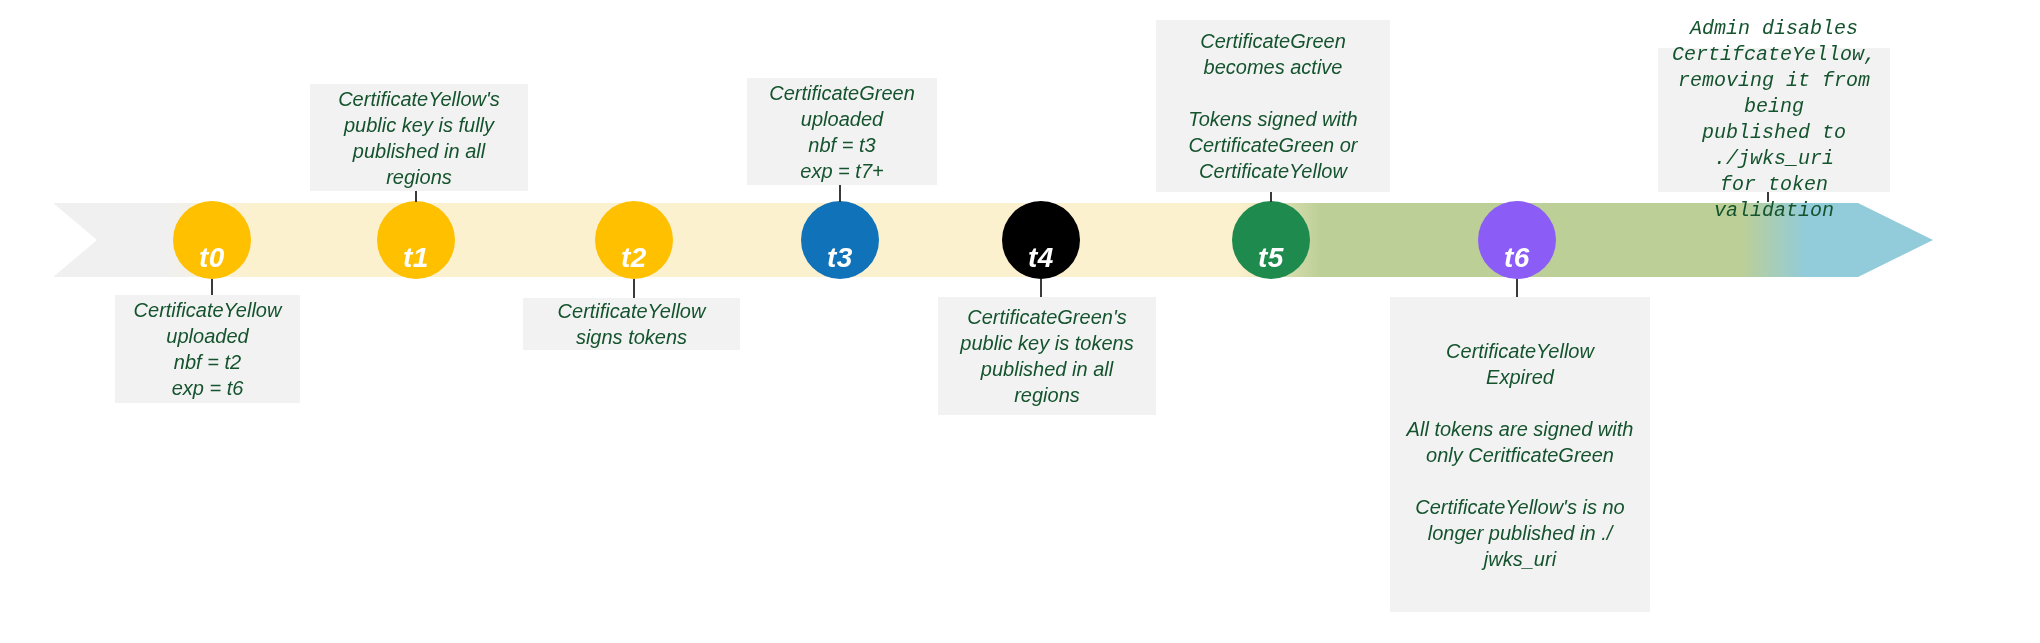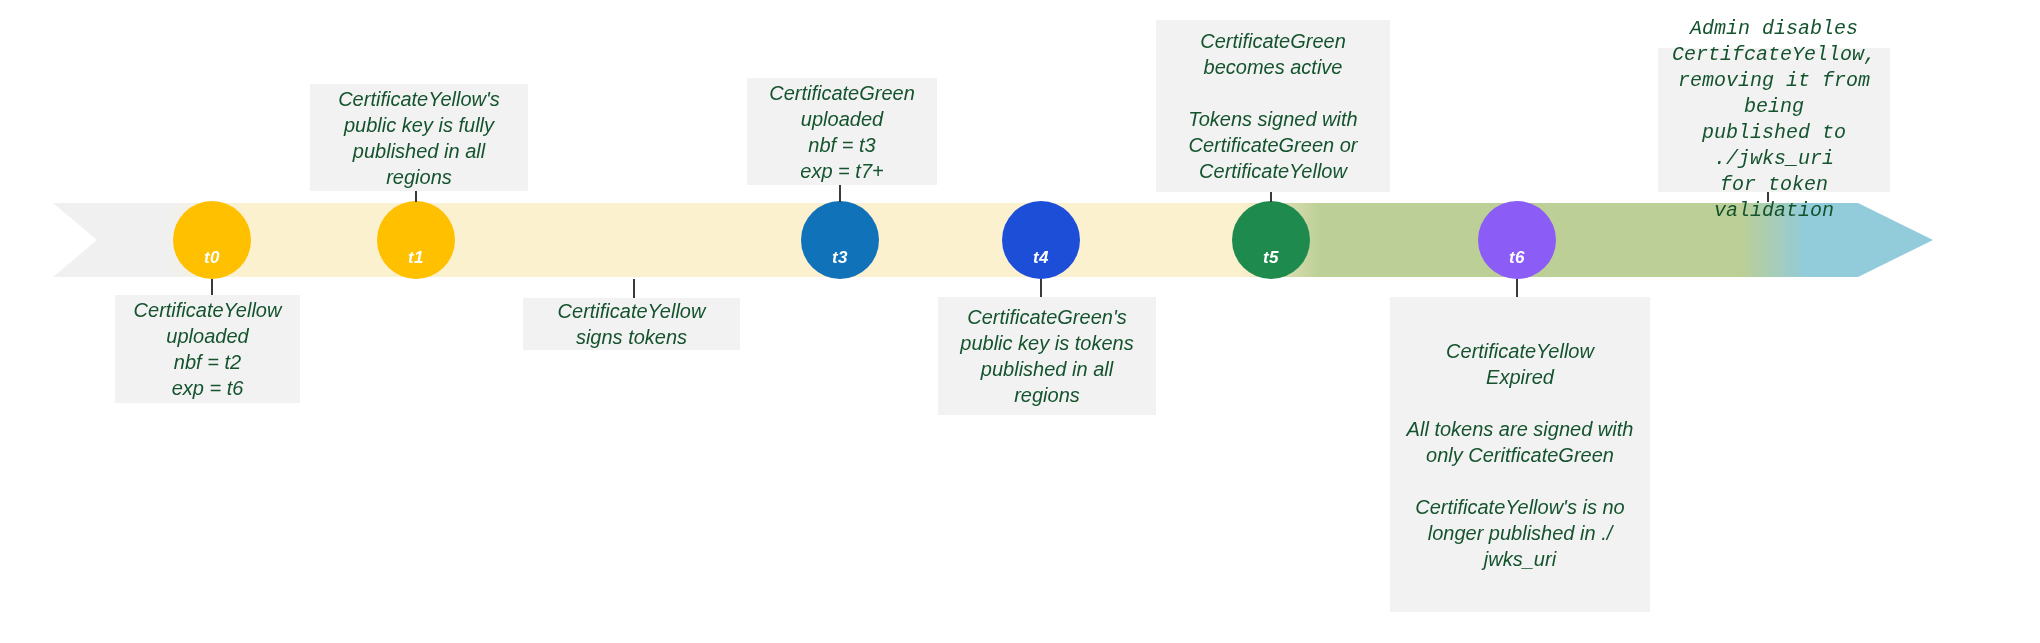--- a/index.html
+++ b/index.html
@@ -27,21 +27,21 @@
     top: 201px;
     border-radius: 50%;
     display: flex;
     align-items: center;
     justify-content: center;
   }
   .marker-label {
     color: #ffffff;
     font-weight: bold;
     font-style: italic;
-    font-size: 17px;
+    font-size: 28px;
     letter-spacing: 0.5px;
     margin-top: 35px;
   }
   .connector {
     position: absolute;
     width: 2px;
     background: #3a3a3a;
   }
   .note {
     position: absolute;
@@ -83,38 +83,41 @@
     <span class="marker-label">t1</span>
   </div>
   <div class="connector" style="left:415px;top:191px;height:11px;"></div>
   <div class="note" style="left:310px;top:84px;width:218px;height:107px;">
     <div class="note-text">CertificateYellow's
 public key is fully
 published in all
 regions</div>
   </div>
 
+  <div class="marker" style="left: 595px; background-color: rgb(255, 192, 0);">
+    <span class="marker-label">t2</span>
+  </div>
   <div class="connector" style="left:633px;top:279px;height:19px;"></div>
   <div class="note" style="left:523px;top:298px;width:217px;height:52px;">
     <div class="note-text">CertificateYellow
 signs tokens</div>
   </div>
 
   <div class="marker" style="left: 801px; background-color: rgb(16, 114, 184);">
     <span class="marker-label">t3</span>
   </div>
   <div class="connector" style="left:839px;top:185px;height:17px;"></div>
   <div class="note" style="left:747px;top:78px;width:190px;height:107px;">
     <div class="note-text">CertificateGreen
 uploaded
 nbf = t3
 exp = t7+</div>
   </div>
 
-  <div class="marker" style="left: 1002px; background-color: #1d4ed8;">
+  <div class="marker" style="left: 1002px; background-color: #000000;">
     <span class="marker-label">t4</span>
   </div>
   <div class="connector" style="left:1040px;top:279px;height:18px;"></div>
   <div class="note" style="left:938px;top:297px;width:218px;height:118px;">
     <div class="note-text">CertificateGreen's
 public key is tokens
 published in all
 regions</div>
   </div>
 

